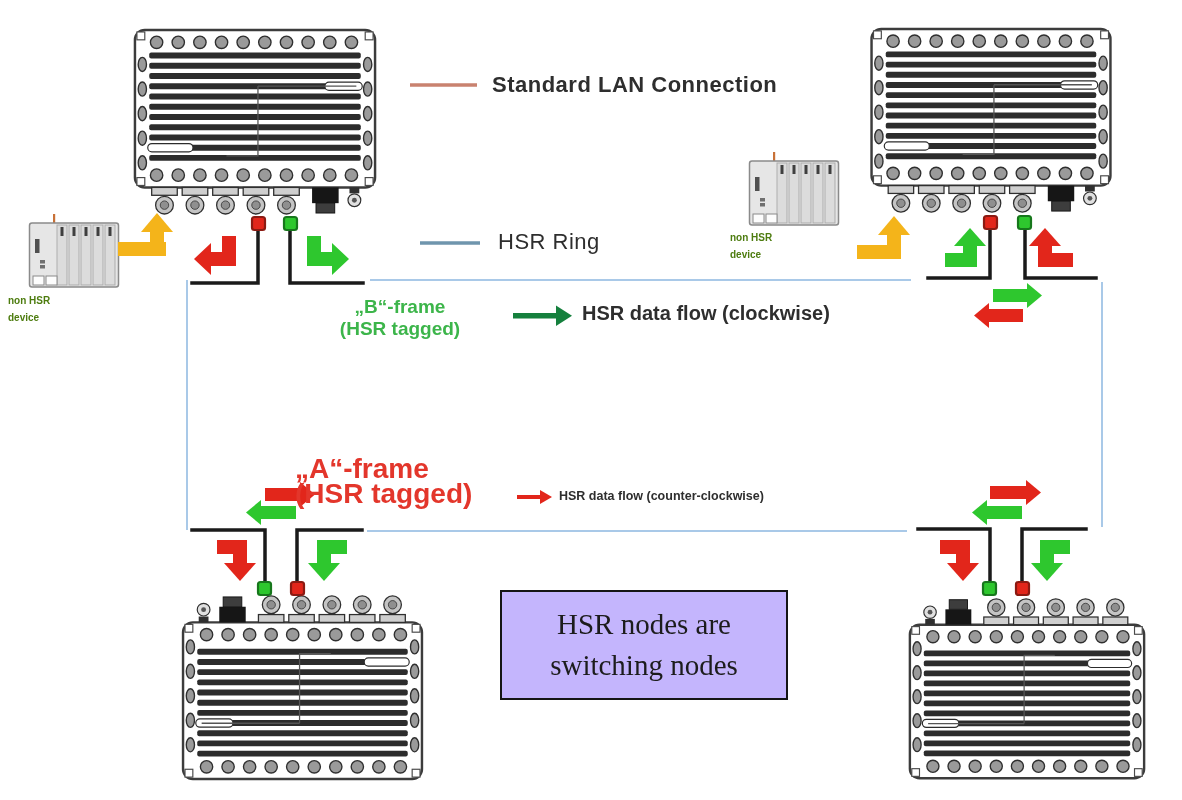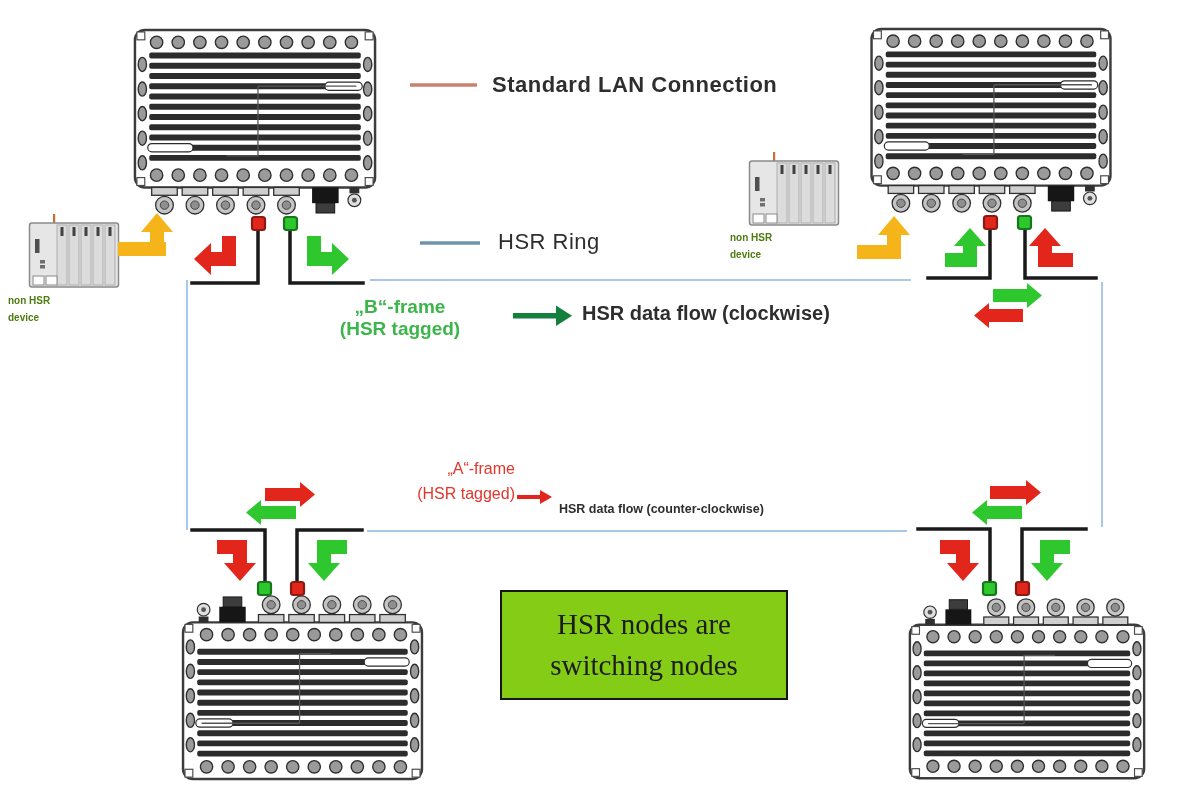--- a/index.html
+++ b/index.html
@@ -7,30 +7,30 @@
     position:relative;width:1182px;height:800px;background:#fff;overflow:hidden;
     font-family:"Liberation Sans",sans-serif;
   }
   .stage svg.diagram{position:absolute;left:0;top:0;}
   .lbl{position:absolute;white-space:nowrap;color:var(--ink);}
   .lbl-standard-lan{left:492px;top:72px;font-size:22px;font-weight:700;letter-spacing:.5px;}
   .lbl-hsr-ring{left:498px;top:229px;font-size:22px;font-weight:400;letter-spacing:.5px;}
   .lbl-b-frame{left:300px;top:289px;width:200px;text-align:center;color:var(--green-text);
     font-size:19px;font-weight:600;line-height:22px;white-space:normal;margin-top:7px;}
   .lbl-clockwise{left:582px;top:302px;font-size:20px;font-weight:600;}
-  .lbl-a-frame{left:295px;top:456px;width:220px;text-align:right;color:var(--red-text);
-    font-size:16px;font-weight:400;line-height:25px;white-space:normal;}
-  .lbl-counter{left:559px;top:489px;font-size:12.5px;font-weight:600;margin-top:13px;}
+  .lbl-a-frame{left:295px;top:456px;width:220px;text-align:left;color:var(--red-text);
+    font-size:28px;font-weight:700;line-height:25px;white-space:normal;}
+  .lbl-counter{left:559px;top:489px;font-size:12.5px;font-weight:600;}
   .lbl-nonhsr{width:130px;text-align:left;font-size:10px;font-weight:700;line-height:17px;
     color:#4d7c0f;white-space:normal;}
   .lbl-nonhsr-left{left:8px;top:292px;}
   .lbl-nonhsr-right{left:730px;top:229px;}
   .note-box{
     position:absolute;left:500px;top:590px;width:284px;height:106px;
-    border:2.5px solid #151515;background:#84cc16;
+    border:2.5px solid #151515;background:#c4b5fd;
     display:flex;flex-direction:column;justify-content:center;align-items:center;
     font-family:"Liberation Serif",serif;font-size:29px;line-height:41px;color:#1c1c1c;
   }
 </style>
 </head>
 <body>
 
 <div class="stage">
 
   <svg class="diagram" width="1182" height="800" viewBox="0 0 1182 800">

